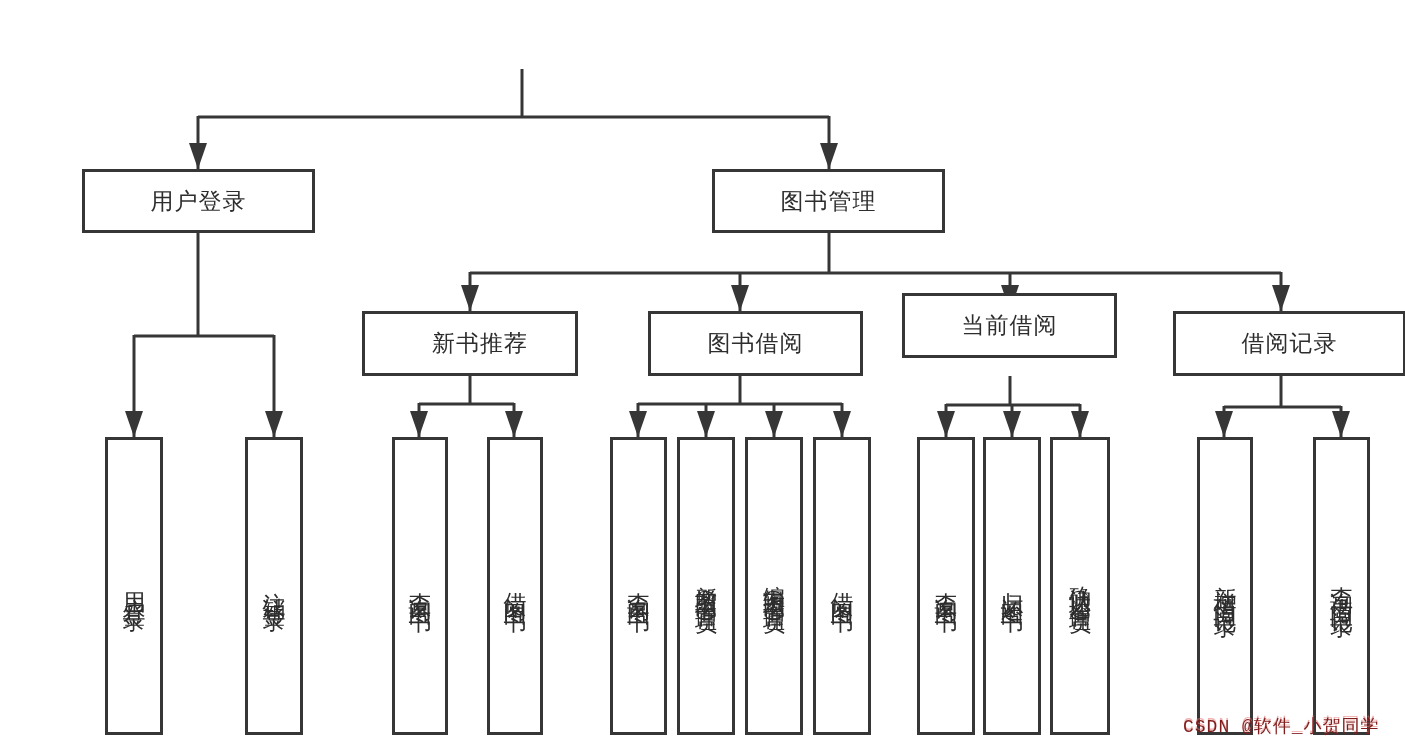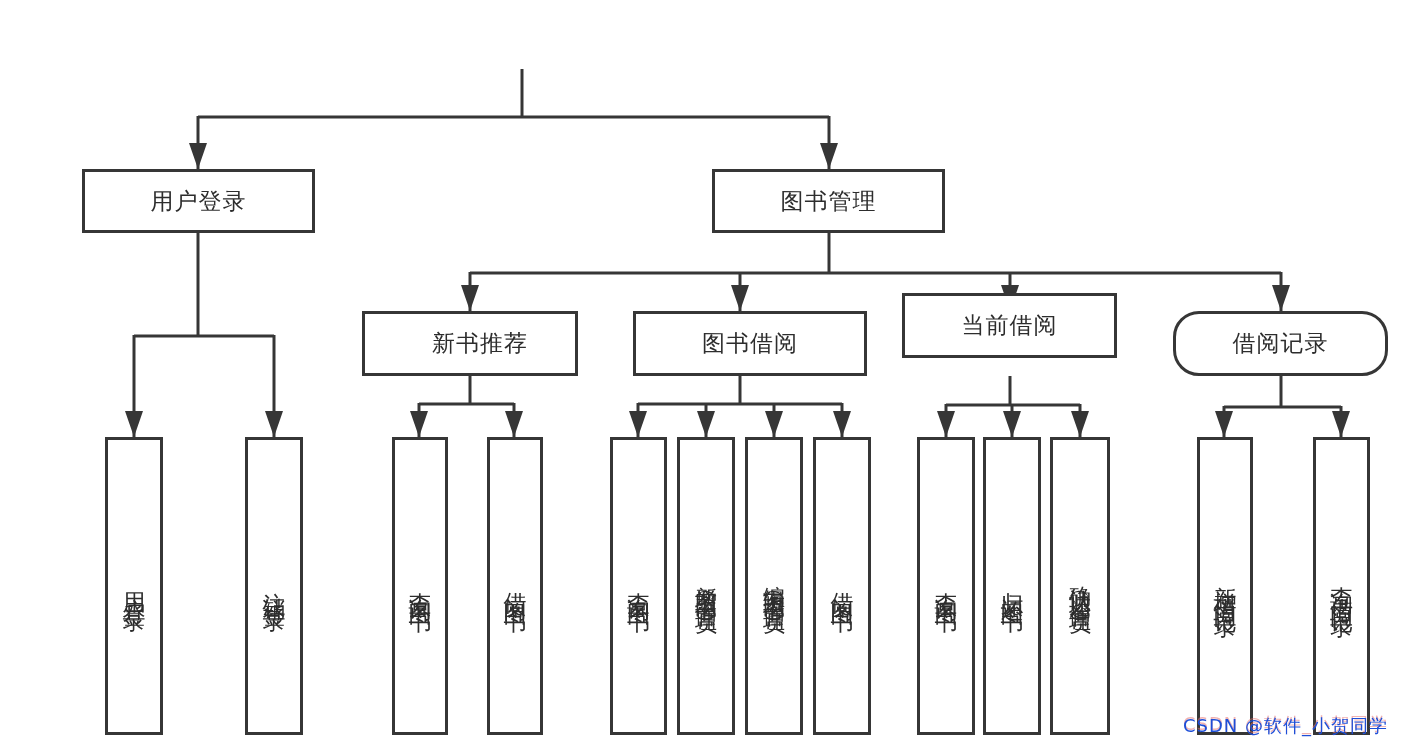--- a/index.html
+++ b/index.html
@@ -38,24 +38,25 @@
     letter-spacing: 6px;
     white-space: nowrap;
   }
   .leaf.tight .vtext { font-size: 22px; letter-spacing: 4px; }
   .watermark {
     position: absolute;
     left: 1183px;
     top: 714px;
     z-index: 5;
     font-size: 18px;
-    color: #1d4ed8;
+    color: #7f1d1d;
     text-shadow: 0 -2px 0 rgba(229, 115, 115, 0.55);
     white-space: nowrap;
     letter-spacing: 1px;
+    font-family: Liberation Mono, monospace;
   }
 </style>
 </head>
 <body>
 
 <div class="canvas">
 
   <svg class="wires" viewBox="0 0 1405 747" xmlns="http://www.w3.org/2000/svg">
     <defs>
       <marker id="ah" markerUnits="userSpaceOnUse" markerWidth="26" markerHeight="20" refX="26" refY="9" orient="auto">
@@ -122,27 +123,27 @@
   <div class="node h-node" style="left:82px; top:169px; width:233px; height:64px;">
     <span>用户登录</span>
   </div>
   <div class="node h-node" style="left:712px; top:169px; width:233px; height:64px;">
     <span>图书管理</span>
   </div>
 
   <div class="node h-node" style="left:362px; top:311px; width:216px; height:65px;padding-left:20px;">
     <span>新书推荐</span>
   </div>
-  <div class="node h-node" style="left:633px; top:311px; width:234px; height:65px;text-align:center;">
+  <div class="node h-node" style="left:648px; top:311px; width:215px; height:65px;text-align:center;">
     <span>图书借阅</span>
   </div>
   <div class="node h-node" style="left:902px; top:293px; width:215px; height:65px;">
     <span>当前借阅</span>
   </div>
-  <div class="node h-node" style="left:1173px; top:311px; width:215px; height:65px;border-radius:26px;">
+  <div class="node h-node" style="left:1173px; top:311px; width:233px; height:65px;">
     <span>借阅记录</span>
   </div>
 
   <div class="node leaf" style="left:105px; width:58px;">
     <span class="vtext">用户登录</span>
   </div>
   <div class="node leaf" style="left:245px; width:58px;">
     <span class="vtext">注销登录</span>
   </div>
 

